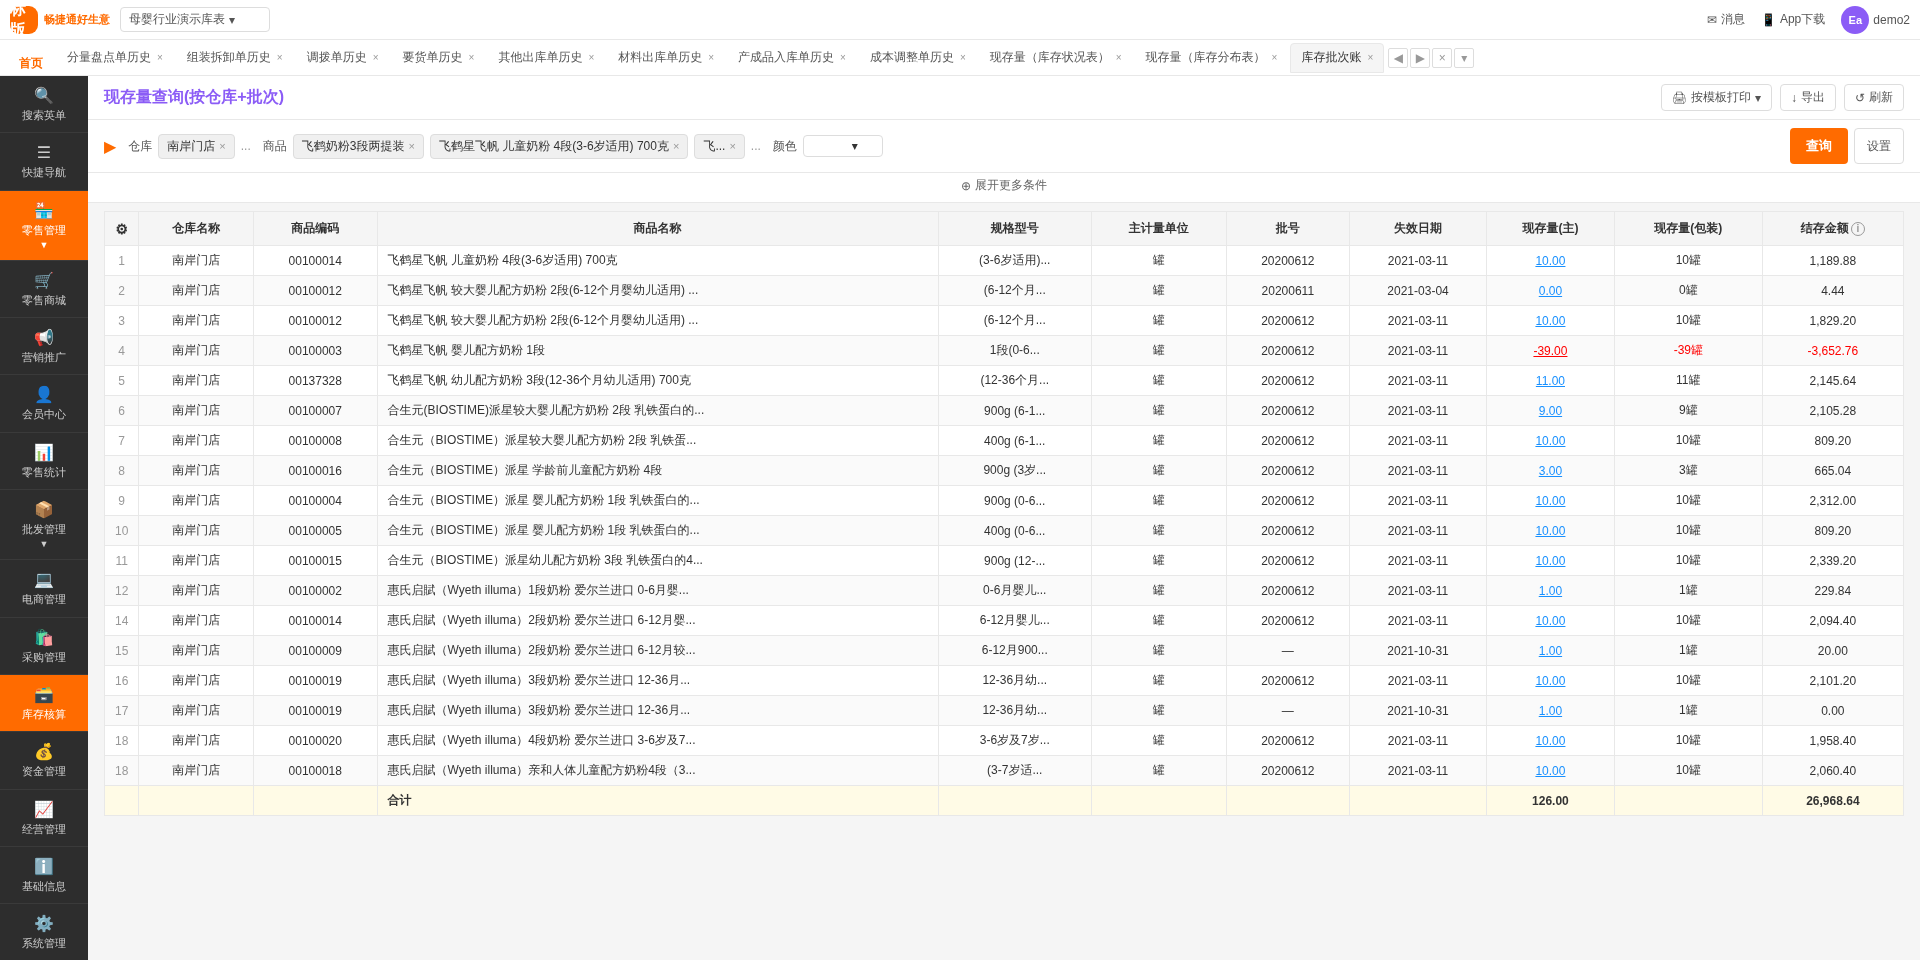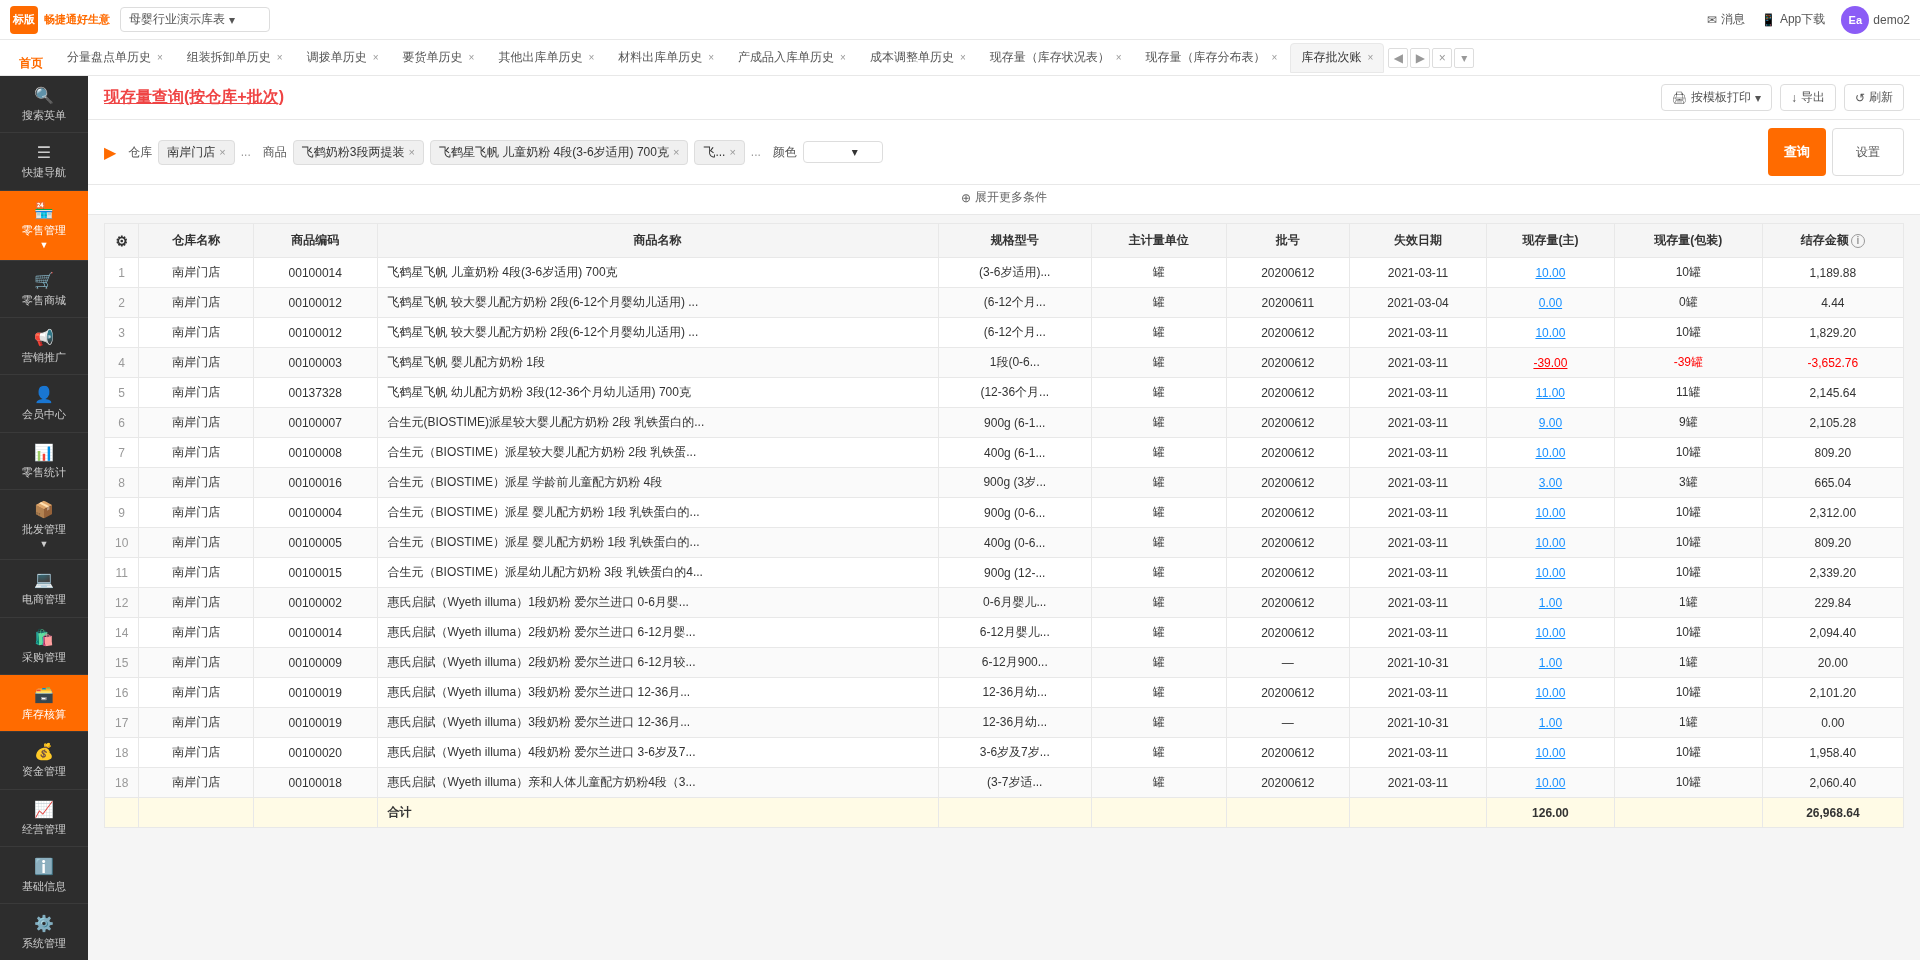--- a/index.html
+++ b/index.html
@@ -1,21 +1,21 @@
 <!DOCTYPE html>
 <html><head>
   <meta charset="utf-8">
   <style>
     * { box-sizing: border-box; margin: 0; padding: 0; }
     body { font-family: 'Microsoft YaHei', Arial, sans-serif; font-size: 12px; background: #f5f5f5; color: #333; overflow: hidden; }
 
     
     .top-bar { display: flex; align-items: center; background: #fff; height: 40px; border-bottom: 1px solid #e8e8e8; padding: 0 10px; gap: 10px; }
     .logo-area { display: flex; align-items: center; gap: 6px; min-width: 100px; }
-    .logo-icon { width: 28px; height: 28px; background: #ff6b00; border-radius: 4px; display: flex; align-items: center; justify-content: center; color: white; font-size: 11px; font-weight: bold; }
+    .logo-icon { width: 28px; height: 28px; background: #ff6b00; border-radius: 9px; display: flex; align-items: center; justify-content: center; color: white; font-size: 16px; font-weight: bold; }
     .logo-text { font-size: 11px; color: #ff6b00; font-weight: bold; line-height: 1.2; }
     .company-selector { display: flex; align-items: center; border: 1px solid #ddd; border-radius: 4px; padding: 3px 8px; cursor: pointer; font-size: 12px; color: #555; gap: 4px; min-width: 150px; }
     .top-bar-right { margin-left: auto; display: flex; align-items: center; gap: 16px; }
     .top-bar-btn { display: flex; align-items: center; gap: 4px; color: #555; cursor: pointer; font-size: 12px; }
     .user-avatar { width: 28px; height: 28px; background: #8b5cf6; border-radius: 50%; display: flex; align-items: center; justify-content: center; color: white; font-size: 11px; font-weight: bold; }
 
     
     .nav-tabs { display: flex; align-items: center; background: #fff; height: 36px; border-bottom: 1px solid #e8e8e8; padding: 0 8px; gap: 2px; overflow: hidden; }
     .nav-tab { display: flex; align-items: center; padding: 0 10px; height: 30px; border-radius: 4px 4px 0 0; font-size: 12px; cursor: pointer; color: #555; white-space: nowrap; gap: 4px; border: 1px solid transparent; }
     .nav-tab.active { background: #f5f5f5; border-color: #e8e8e8; color: #333; }
@@ -33,37 +33,37 @@
     .sidebar-item.active { background: #ff6b00; color: white; }
     .sidebar-item .s-icon { font-size: 16px; }
     .sidebar-item .s-label { text-align: center; line-height: 1.3; }
     .sidebar-item .arrow { font-size: 9px; }
 
     
     .content { flex: 1; overflow: hidden; display: flex; flex-direction: column; background: #f5f5f5; }
 
     
     .page-header { background: #fff; padding: 8px 16px; display: flex; align-items: center; justify-content: space-between; border-bottom: 1px solid #e8e8e8; }
-    .page-title { font-size: 16px; font-weight: bold; color: #ef4444; text-decoration: underline; }
+    .page-title { font-size: 16px; font-weight: bold; color: #8b5cf6; }
     .header-actions { display: flex; align-items: center; gap: 8px; }
     .btn-template { display: flex; align-items: center; gap: 4px; border: 1px solid #ddd; border-radius: 4px; padding: 4px 10px; cursor: pointer; font-size: 12px; color: #555; background: #fff; }
     .btn-export { display: flex; align-items: center; gap: 4px; border: 1px solid #ddd; border-radius: 4px; padding: 4px 10px; cursor: pointer; font-size: 12px; color: #555; background: #fff; }
     .btn-refresh { display: flex; align-items: center; gap: 4px; border: 1px solid #ddd; border-radius: 4px; padding: 4px 10px; cursor: pointer; font-size: 12px; color: #555; background: #fff; }
 
     
     .filter-bar { background: #fff; padding: 8px 16px; border-bottom: 1px solid #e8e8e8; display: flex; align-items: center; gap: 12px; flex-wrap: wrap; }
     .filter-group { display: flex; align-items: center; gap: 6px; }
     .filter-label { color: #555; font-size: 12px; white-space: nowrap; }
     .filter-tag { display: flex; align-items: center; gap: 4px; background: #f0f0f0; border: 1px solid #ddd; border-radius: 4px; padding: 3px 8px; font-size: 12px; color: #333; }
     .filter-tag .tag-close { color: #999; cursor: pointer; font-size: 11px; }
     .filter-ellipsis { color: #999; cursor: pointer; }
     .expand-more { display: flex; align-items: center; gap: 4px; color: #666; cursor: pointer; font-size: 12px; margin: 0 auto; }
     .filter-actions-right { margin-left: auto; display: flex; gap: 6px; }
-    .btn-query { background: #ff6b00; color: white; border: none; border-radius: 4px; padding: 15px 16px; cursor: pointer; font-size: 13px; font-weight: bold; }
-    .btn-setting { background: #fff; color: #555; border: 1px solid #ddd; border-radius: 4px; padding: 5px 23px; cursor: pointer; font-size: 12px; }
+    .btn-query { background: #ff6b00; color: white; border: none; border-radius: 4px; padding: 9px 16px; cursor: pointer; font-size: 13px; font-weight: bold; }
+    .btn-setting { background: #fff; color: #555; border: 1px solid #ddd; border-radius: 4px; padding: 5px 12px; cursor: pointer; font-size: 12px; }
 
     
     .table-container { flex: 1; overflow: auto; padding: 0 16px 8px; }
     table { width: 100%; border-collapse: collapse; background: #fff; margin-top: 8px; }
     thead tr { background: #f5f5f5; }
     th { padding: 8px 10px; text-align: center; font-size: 12px; font-weight: 600; color: #333; border: 1px solid #e8e8e8; white-space: nowrap; }
     td { padding: 6px 10px; text-align: center; font-size: 12px; color: #333; border: 1px solid #e8e8e8; white-space: nowrap; }
     tr:nth-child(even) td { background: #fafafa; }
     td.text-left { text-align: left; }
     td.link { color: #1890ff; cursor: pointer; text-decoration: underline; }

